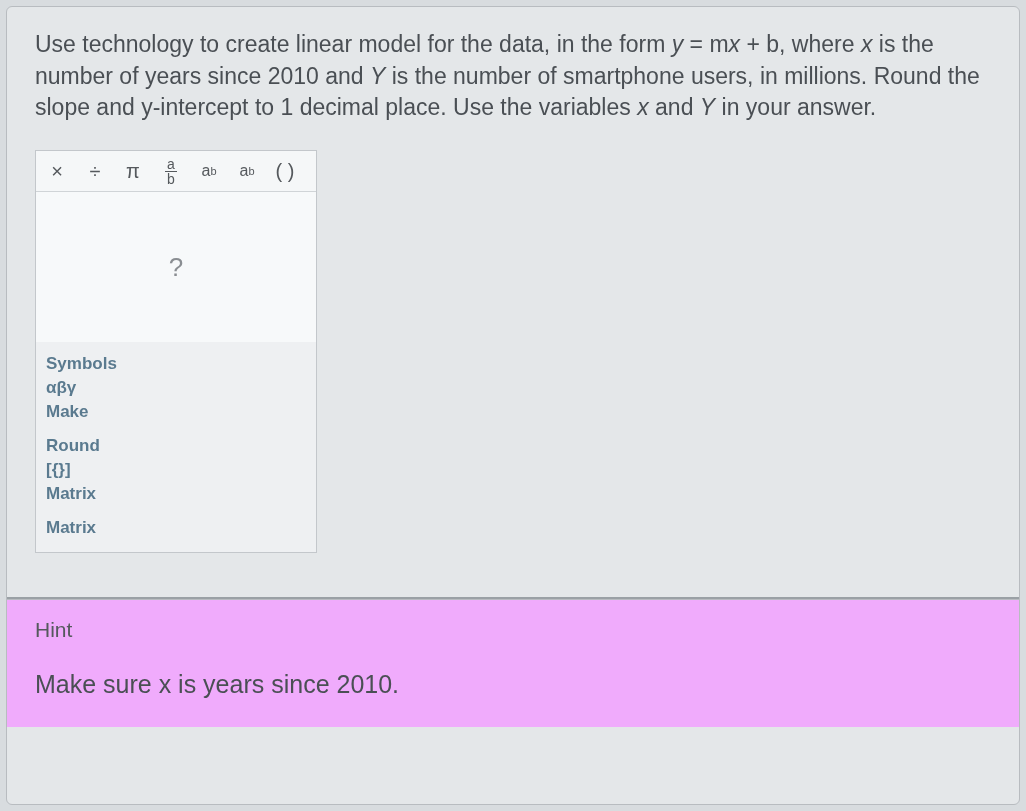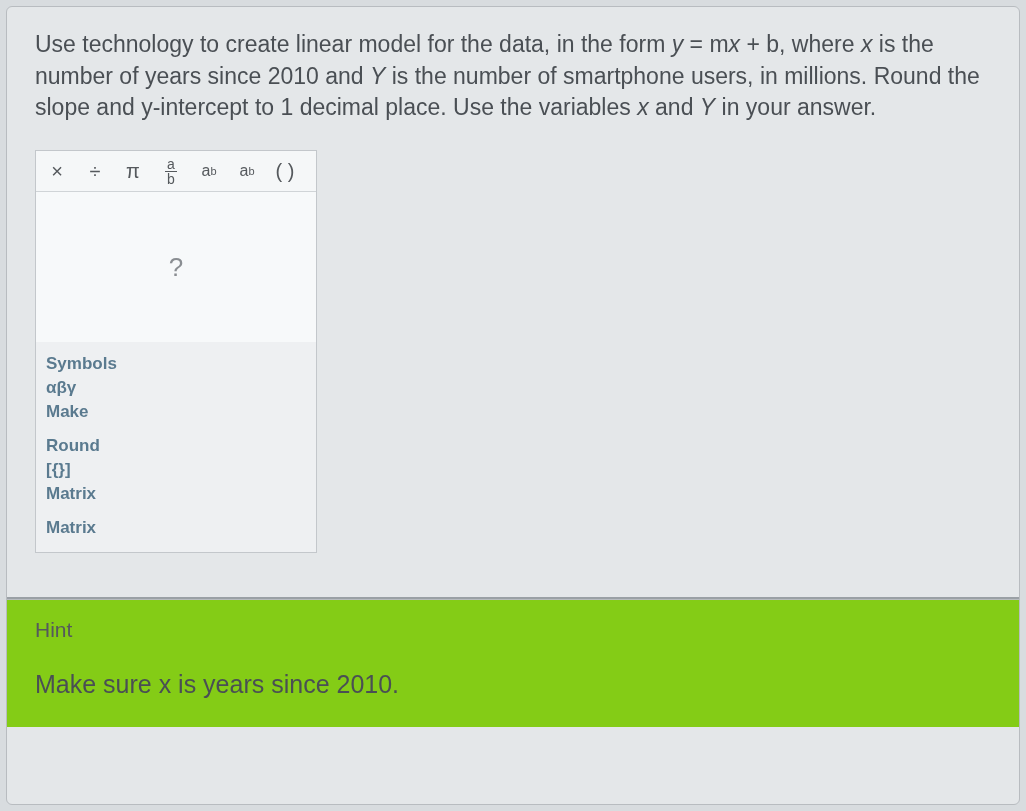--- a/index.html
+++ b/index.html
@@ -85,21 +85,21 @@
   .divider {
     border: 0;
     border-top: 2px solid #9aa0a5;
     margin: 26px 0 0 0;
   }
   .thin-divider {
     border: 0;
     border-top: 1px solid #b8bcc0;
   }
   .hint-section {
-    background: #84cc16;
+    background: #f0abfc;
     padding: 18px 28px 28px 28px;
   }
   .hint-label {
     font-size: 21px;
     color: #55595d;
     margin-bottom: 28px;
   }
   .hint-text {
     font-size: 25px;
     color: #4a4f54;

